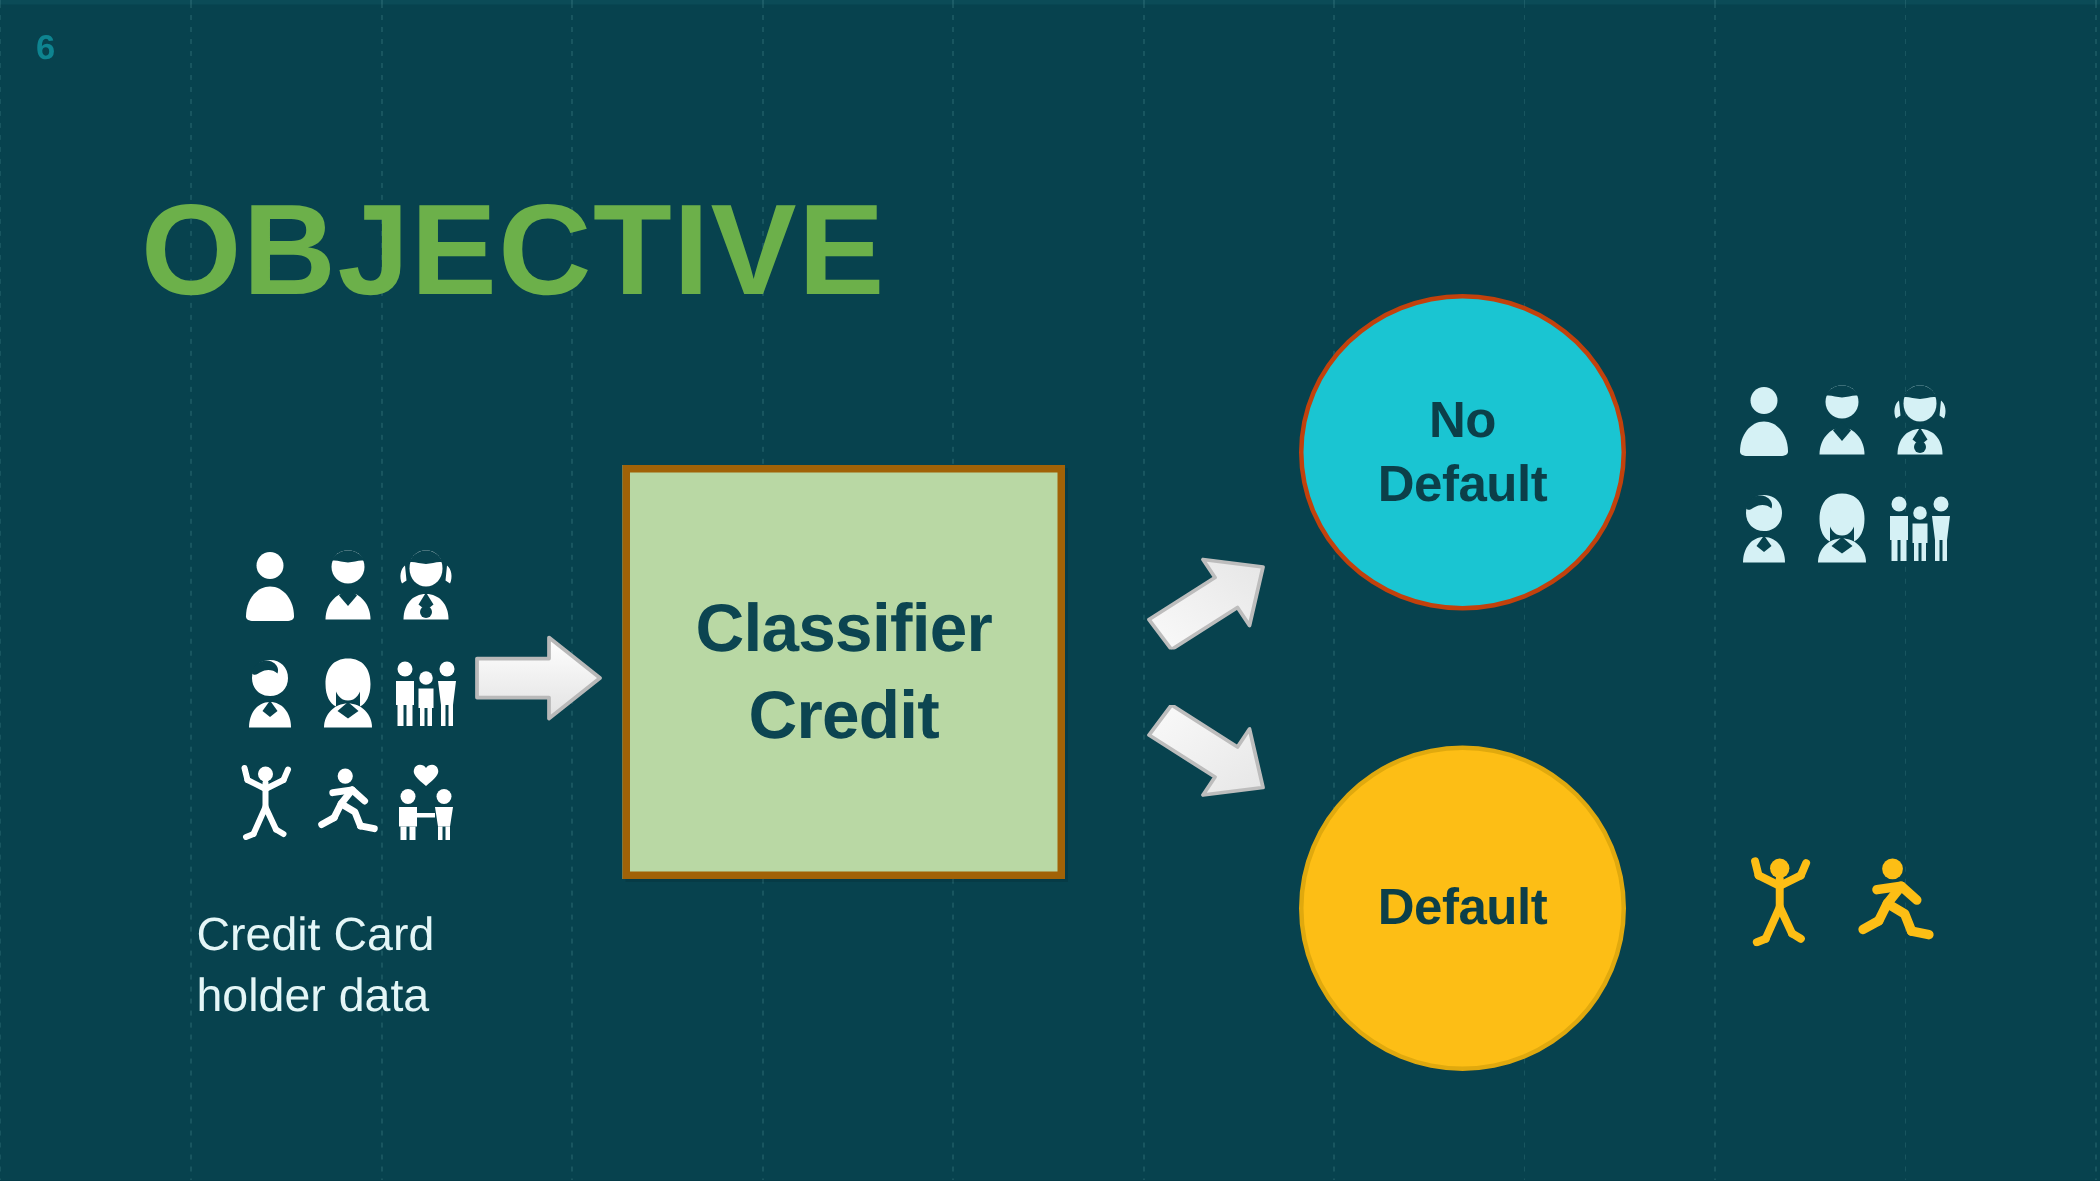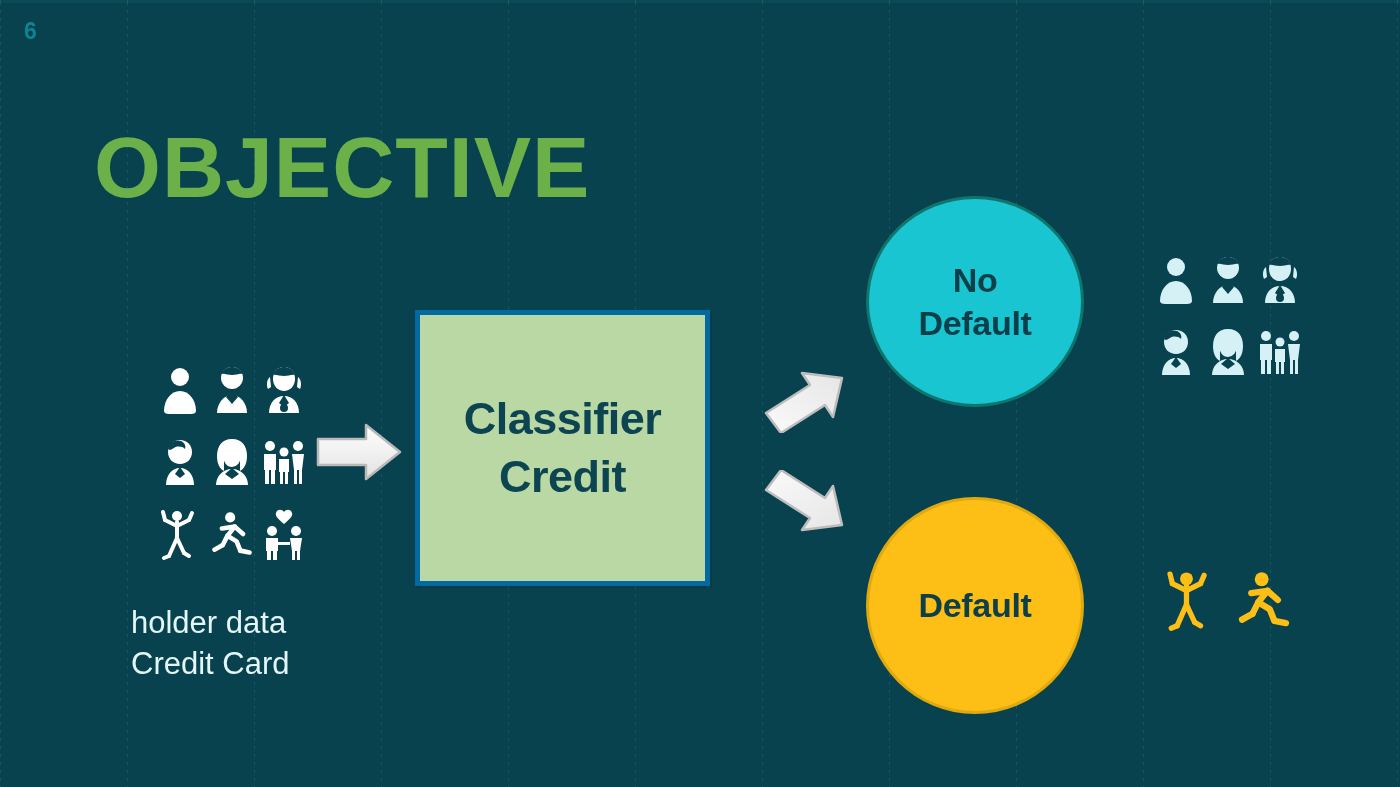--- a/index.html
+++ b/index.html
@@ -68,21 +68,21 @@
 
   
   .classifier-box {
     position: absolute;
     left: 415px;
     top: 310px;
     width: 295px;
     height: 276px;
     box-sizing: border-box;
     background: #b9d8a4;
-    border: 5px solid #0369a1;
+    border: 5px solid #a16207;
     display: flex;
     align-items: center;
     justify-content: center;
     box-shadow: 2px 2px 0 rgba(0,0,0,0.10);
   }
   .classifier-label {
     color: #0c4551;
     font-size: 45px;
     font-weight: 700;
     line-height: 1.28;
@@ -105,21 +105,21 @@
     line-height: 1.25;
     color: #0c3f49;
     letter-spacing: -0.3px;
   }
   .bubble-no-default {
     left: 866px;
     top: 196px;
     width: 212px;
     height: 205px;
     background: #1ac5d2;
-    border: 3px solid #0f766e;
+    border: 3px solid #c2410c;
   }
   .bubble-default {
     left: 866px;
     top: 497px;
     width: 212px;
     height: 211px;
     background: #fdbe15;
     border: 3px solid #e0a90e;
   }
 
@@ -308,22 +308,22 @@
         <circle cx="36" cy="23" r="5"></circle>
         <path d="M30 30h12l-2 13H32z"></path>
             <path d="M32 43h3v9h-3zM37 43h3v9h-3z"></path>
         <path d="M18 34h12v3H18z"></path>
       </g>
         </svg>
     </div>
   </div>
 
   <div class="caption">
+    <div>Credit Card</div>
     <div>holder data</div>
-    <div>Credit Card</div>
   </div>
 
   <div class="arrow-right">
     <svg width="86" height="62" viewBox="0 0 86 62">
       <defs>
         <linearGradient id="gA" x1="0" y1="0" x2="0" y2="1">
           <stop offset="0%" stop-color="#ffffff"></stop>
           <stop offset="100%" stop-color="#e2e2e2"></stop>
         </linearGradient>
       </defs>

